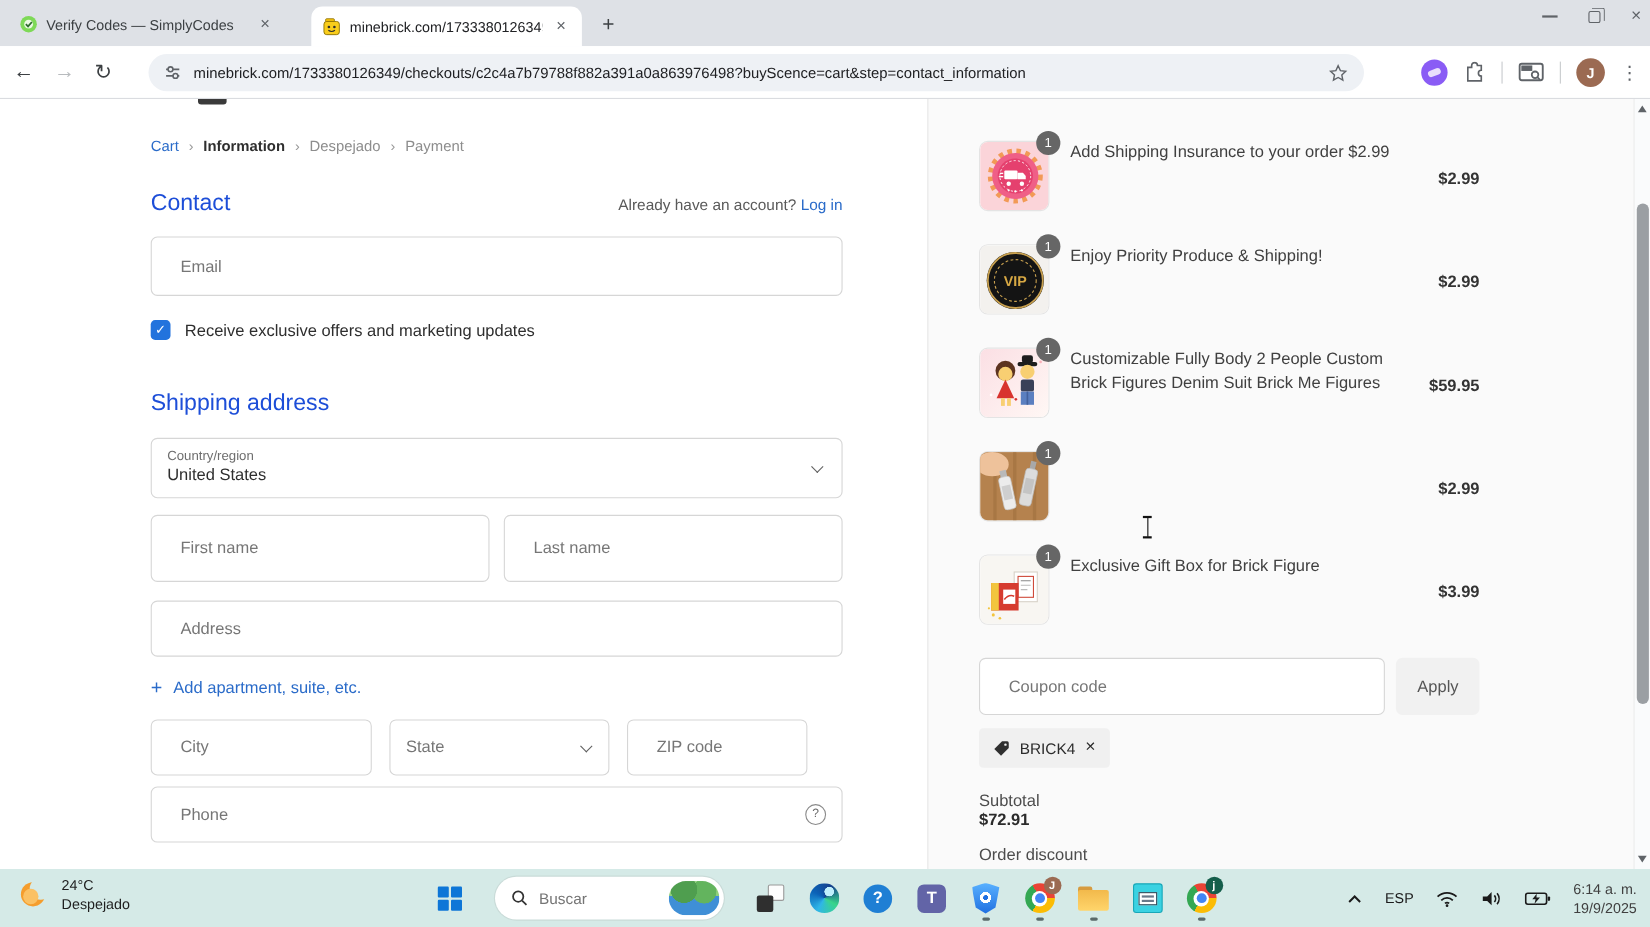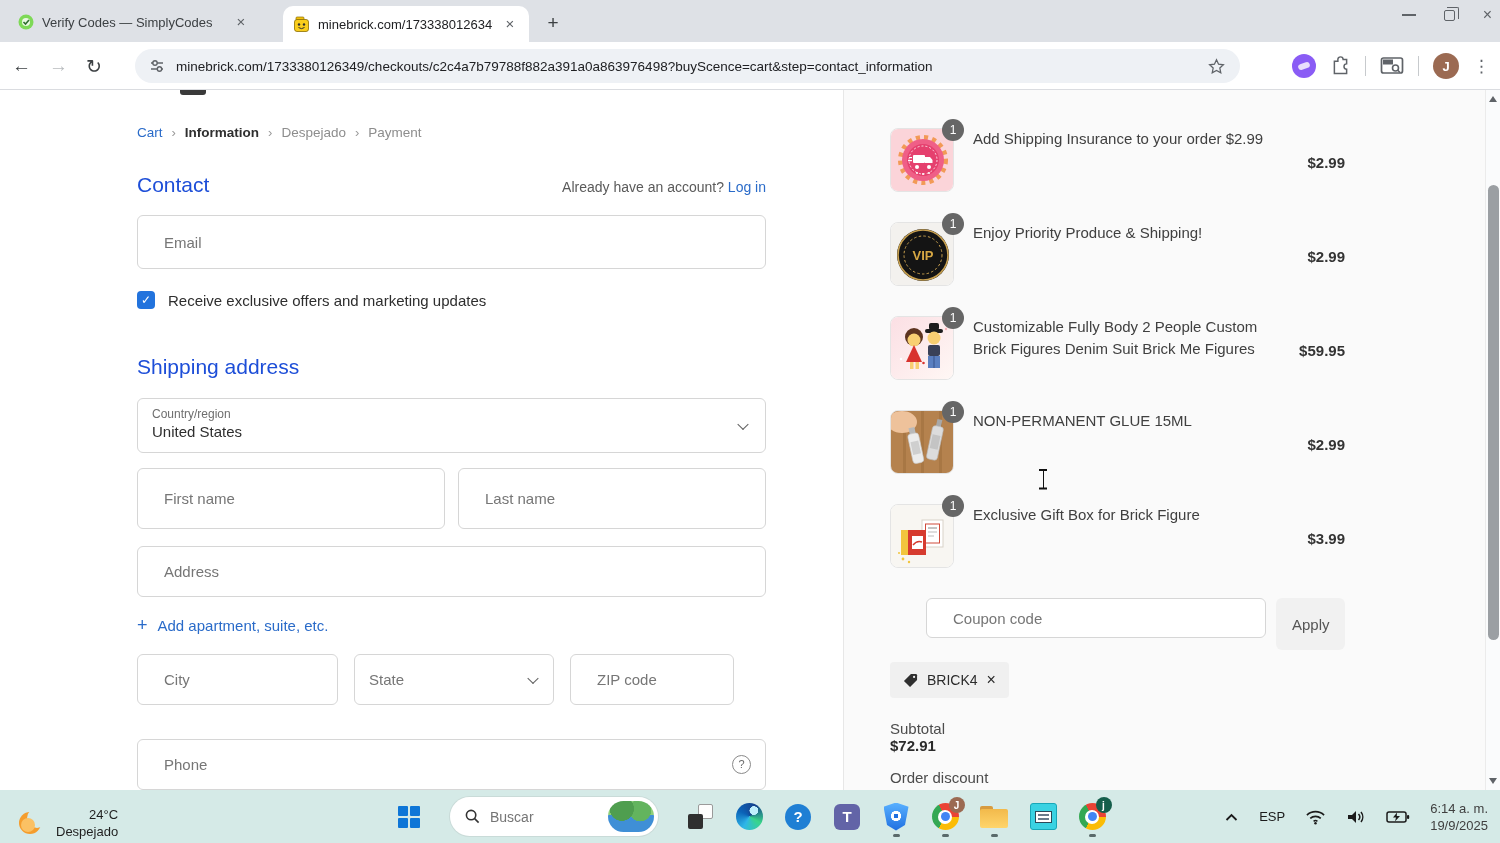--- a/index.html
+++ b/index.html
@@ -61,34 +61,34 @@
   .chev { position:absolute; right:18px; top:50%; width:8px; height:8px; border-right:1.6px solid #5f5f5f; border-bottom:1.6px solid #5f5f5f; transform:translateY(-70%) rotate(45deg); }
 
   .row2 { margin-top:15px; display:flex; gap:13px; }
   .row2 input { height:61px; }
   .addr { height:51px; margin-top:17px; }
   .apt-link { margin-top:18px; display:flex; align-items:center; gap:10px; font-size:15px; color:#2a6bc9; }
   .plus { font-size:18px; }
   .row3 { margin-top:18px; display:flex; gap:16px; }
   .row3 input { height:51px; }
   .state-box { position:relative; width:200px; height:51px; border:1px solid #d6d6d6; border-radius:6px; background:#fff; display:flex; align-items:center; padding:0 14px; font-size:15px; color:#767676; }
-  .phone-wrap { position:relative; margin-top:34px;border-radius:20px; }
+  .phone-wrap { position:relative; margin-top:10px;border-radius:20px; }
   .phone-wrap input { height:51px; }
   .help-circle { position:absolute; right:15px; top:16px; width:19px; height:19px; border:1.5px solid #8a8a8a; border-radius:50%; color:#6a6a6a; font-size:11px; line-height:17px; text-align:center; }
 
   
   .item { display:flex; margin-bottom:30px; }
   .thumbwrap { position:relative; width:64px; height:64px; flex:none; }
   .thumb { width:64px; height:64px; border-radius:8px; border:1px solid #e4e4e4; overflow:hidden; background:#fff; }
   .qty-badge { position:absolute; top:-9px; right:-10px; width:22px; height:22px; border-radius:50%; background:#666; color:#fff; font-size:12px; line-height:22px; text-align:center; }
   .item-title { margin-left:19px; width:292px; font-size:15px; line-height:22px; color:#404040; }
   .item-price { margin-left:auto; margin-top:26px; font-size:15px; font-weight:bold; color:#333; white-space:nowrap; }
 
   .coupon-row { display:flex; margin-top:0; }
-  .coupon-input { width:352px; height:40px;margin-left:36px; }
+  .coupon-input { width:352px; height:52px; }
   .apply-btn { width:96px; height:52px; margin-left:10px; background:#f1f1f1; border:none; border-radius:6px; font-size:15px; color:#555; font-family:"Liberation Sans",sans-serif; }
   .chip-row { margin-top:12px; }
   .chip { display:inline-flex; align-items:center; gap:9px; height:36px; padding:0 13px; background:#f0f0f0; border-radius:4px; font-size:14px; color:#2b2b2b; }
   .chip-x { font-size:16px; color:#2b2b2b; }
   .total-row { display:flex; justify-content:space-between; font-size:15px; color:#4c4c4c; }
   .total-row.sub { margin-top:22px;flex-direction:column; }
   .total-row.disc { margin-top:15px; }
   .total-val { font-weight:bold; color:#2b2b2b; }
   .disc-code-row { margin-top:8px; display:flex; justify-content:space-between; align-items:center; font-size:15px; color:#6f6f6f; }
   .disc-code-left { display:flex; align-items:center; gap:8px; }
@@ -99,21 +99,21 @@
   .sb-up { top:6px; border-bottom:6px solid #5f6368; }
   .sb-down { bottom:6px; border-top:6px solid #5f6368; }
   .sb-thumb { position:absolute; left:2px; top:95px; width:11px; height:455px; background:#9b9fa3; border-radius:6px; }
 
   .ibeam { position:absolute; left:1038px; top:378px; width:10px; height:22px; }
   .ibeam::before { content:""; position:absolute; left:4.5px; top:2px; width:1.5px; height:18px; background:#111; }
   .ibeam::after { content:""; position:absolute; left:1px; top:1px; width:8px; height:1.5px; background:#111; box-shadow:0 18.5px 0 #111; }
 
   
   .taskbar { position:absolute; left:0; top:790px; width:1500px; height:53px; background:#d5eae7; display:block; }
-  .weather { position:absolute; left:16px; top:16px; display:flex; align-items:center; gap:10px;text-align:right; }
+  .weather { position:absolute; left:16px; top:6px; display:flex; align-items:center; gap:10px; }
   .weather-txt { font-size:13px; color:#1f1f1f; line-height:17px; }
   .start-btn { position:absolute; left:398px; top:16px; width:22px; height:22px; display:grid; grid-template-columns:10px 10px; grid-template-rows:10px 10px; gap:2px; }
   .start-btn span { background:#0e76d7; border-radius:1px; }
   .search-pill { position:absolute; left:450px; top:7px; width:208px; height:39px; background:#fff; border-radius:20px; display:flex; align-items:center; padding:0 4px 0 15px; box-shadow:0 0 0 1px #c9dbd8; }
   .search-pill input { border:none; outline:none; flex:1; min-width:0; font-size:14px; color:#444; background:transparent; margin-left:10px; font-family:"Liberation Sans",sans-serif; }
   .search-img { width:46px; height:31px; border-radius:16px; background:
       radial-gradient(circle at 30% 25%, #4f9e4f 0 30%, transparent 31%),
       radial-gradient(circle at 70% 30%, #63b45e 0 28%, transparent 29%),
       linear-gradient(#8fcf7a 0 45%, #3f8fd6 45% 100%); }
   .tb-icons { position:absolute; left:680px; top:5px; display:flex; gap:9px; }
@@ -373,21 +373,20 @@
             </g>
             <g transform="rotate(12 44 34)">
               <rect x="41" y="8" width="5" height="8" fill="#a8a8a8"></rect>
               <rect x="38" y="15" width="11" height="34" rx="3" fill="#dcdcdc" stroke="#bdbdbd" stroke-width="0.6"></rect>
               <rect x="39.5" y="24" width="8" height="14" fill="#c4c4c4"></rect>
             </g>
           </svg>
         </div>
         <div class="qty-badge">1</div>
       </div>
-      <div class="item-title">NON-PERMANENT GLUE 15ML</div>
       <div class="item-price">$2.99</div>
     </div>
 
     <div class="item">
       <div class="thumbwrap">
         <div class="thumb">
           <svg width="64" height="64" viewBox="0 0 64 64">
             <rect width="64" height="64" fill="#f8f6f2"></rect>
             <rect x="31" y="15" width="21" height="27" fill="#fff" stroke="#d8d2c8"></rect>
             <rect x="34.5" y="19" width="14" height="19" fill="#fff" stroke="#cf4a3a"></rect>

